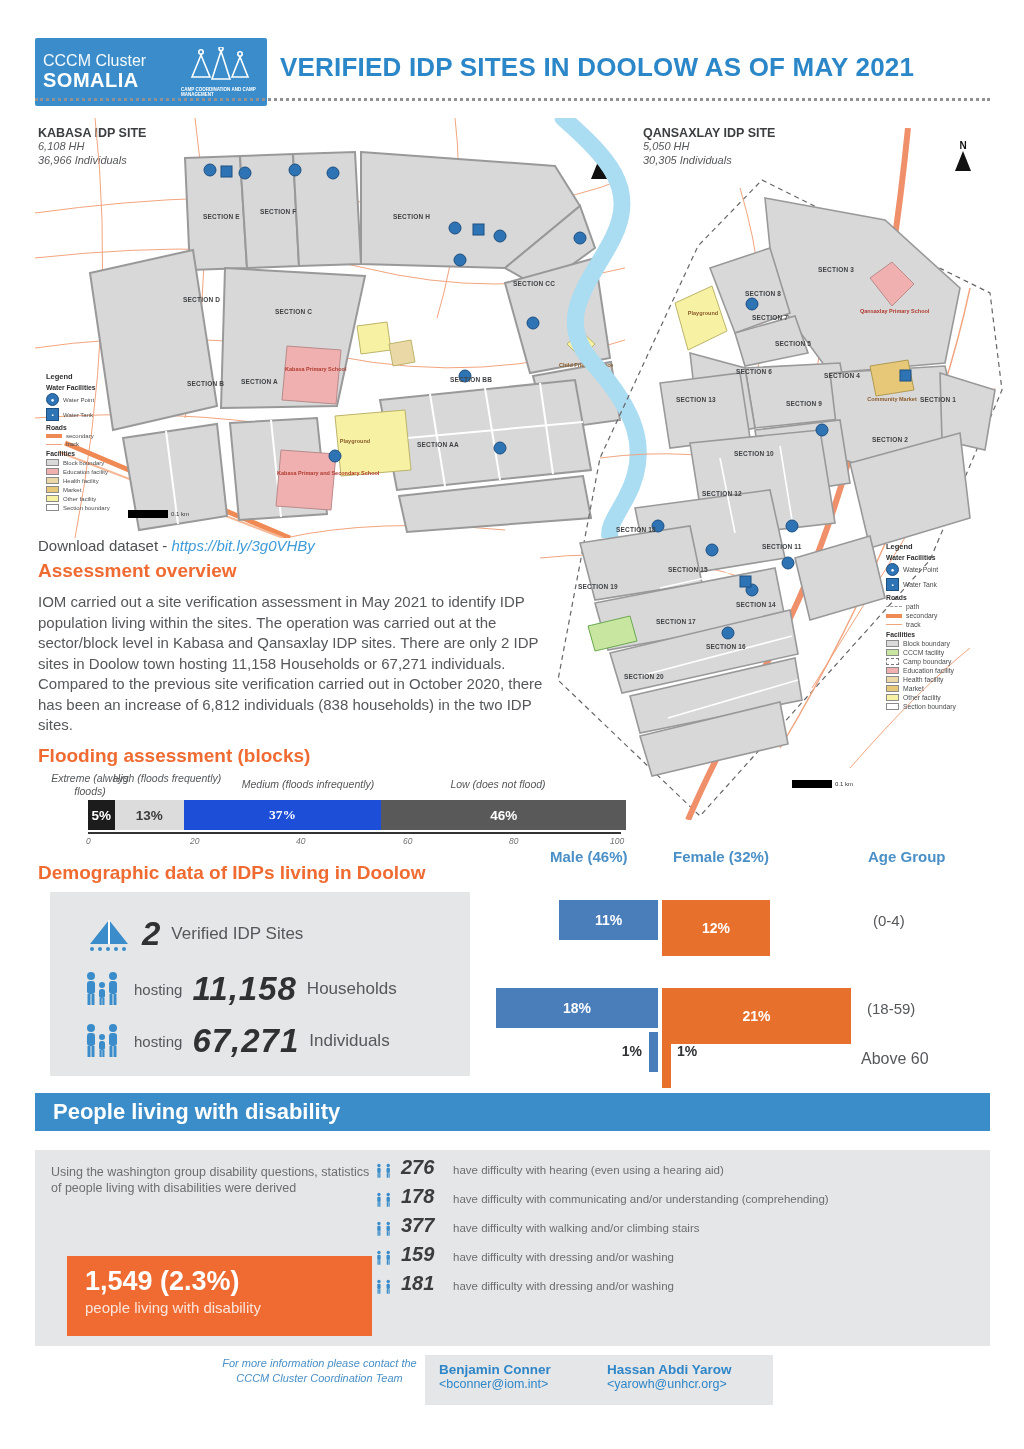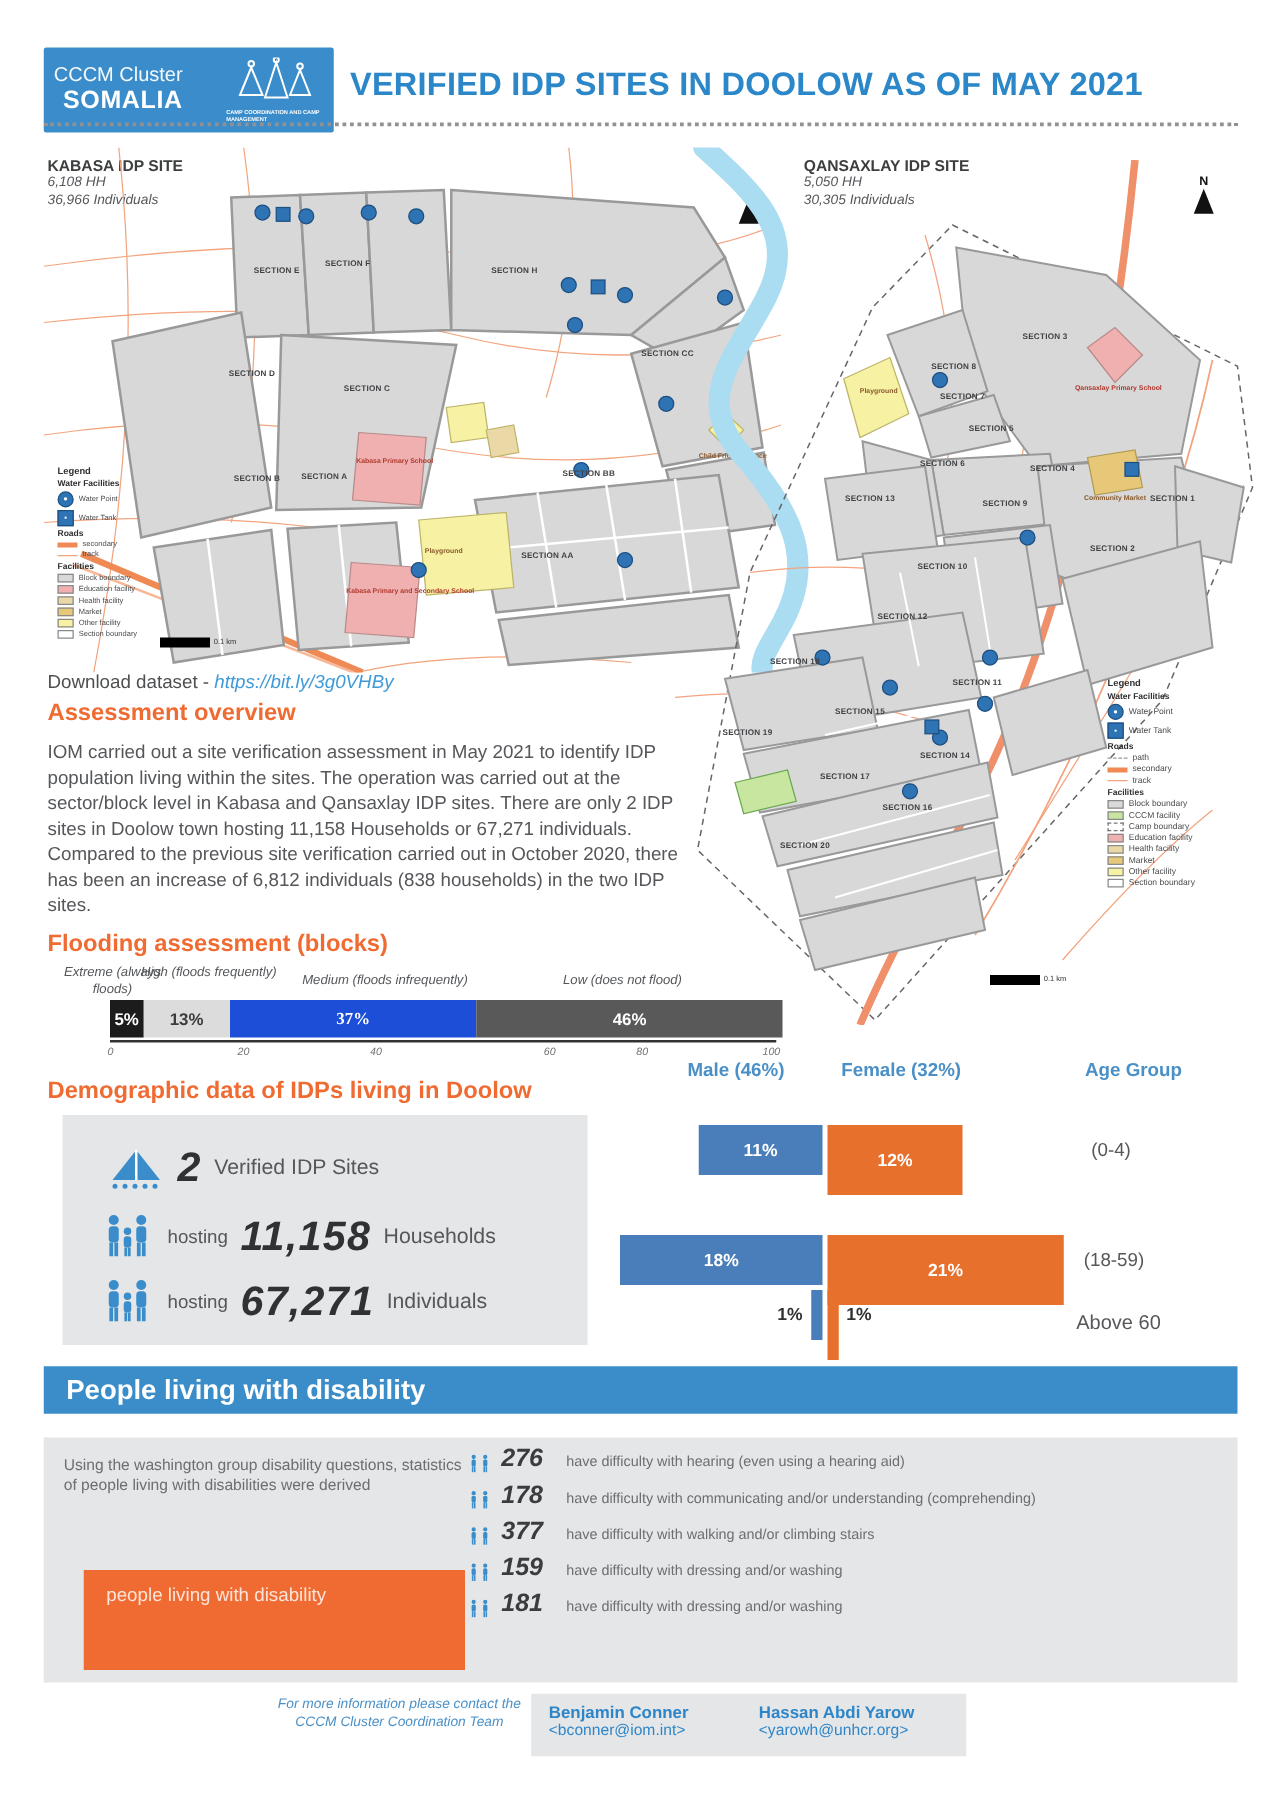--- a/index.html
+++ b/index.html
@@ -4,21 +4,21 @@
 <style>
   html,body{margin:0;padding:0;}
   body{
     width:1024px;height:1449px;position:relative;background:#ffffff;
     font-family:"Liberation Sans", sans-serif;color:#58595b;overflow:hidden;
   }
   .abs{position:absolute;}
   
   .logo-box{left:35px;top:38px;width:232px;height:68px;background:#3a8dca;border-radius:2px;
     display:flex;align-items:center;justify-content:space-between;padding:0 8px;box-sizing:border-box;}
-  .logo-text{color:#fff;text-align:right;line-height:1.05;}
+  .logo-text{color:#fff;text-align:left;line-height:1.05;}
   .logo-line1{font-size:16px;font-weight:400;opacity:.95;}
   .logo-line2{font-size:20px;font-weight:700;letter-spacing:.5px;}
   .logo-icon{width:78px;text-align:center;color:#fff;}
   .logo-sub{font-size:4.5px;font-weight:700;color:#fff;line-height:1.2;text-align:left;}
   .page-title{left:280px;top:52px;width:700px;font-size:26px;font-weight:700;color:#2b87c8;letter-spacing:.2px;}
   .dotted-sep{left:35px;top:98px;width:955px;border-bottom:3px dotted #8f9194;}
   
   .map-info-title{font-size:12.5px;font-weight:700;color:#3c3e40;}
   .map-info-line{font-size:11px;font-style:italic;color:#55575a;line-height:1.25;}
   .north{width:22px;text-align:center;color:#111;}
@@ -458,21 +458,21 @@
 <div class="abs flood-bar">
   <div class="flood-seg fs0" style="width: 26.65px;">5%</div>
   <div class="flood-seg fs1" style="width: 69.29px;">13%</div>
   <div class="flood-seg fs2" style="width: 197.21px;">37%</div>
   <div class="flood-seg fs3" style="width: 245.18px;">46%</div>
 </div>
 <div class="abs flood-axis"></div>
 <div class="flood-tick" style="left:86px;">0</div>
 <div class="flood-tick" style="left:190px;">20</div>
 <div class="flood-tick" style="left:296px;">40</div>
-<div class="flood-tick" style="left:403px;margin-left:32px;">60</div>
+<div class="flood-tick" style="left:403px;">60</div>
 <div class="flood-tick" style="left:509px;">80</div>
 <div class="flood-tick" style="left:610px;">100</div>
 
 <div class="abs h-orange" style="left:38px;top:862px;">Demographic data of IDPs living in Doolow</div>
 <div class="abs demo-box">
   <div class="demo-row" style="left:36px;top:22px;">
     <svg class="abs-none" width="46" height="40" viewBox="0 0 46 40">
       <path d="M4 30 L23 6 L42 30 Z" fill="#3a8dca"></path>
       <path d="M23 6 L23 30" stroke="#ffffff" stroke-width="2"></path>
       <g fill="#3a8dca">
@@ -551,20 +551,21 @@
     <div class="pyr-out" style="right:333px;top:11px;">1%</div>
     <div class="pyr-out" style="left:182px;top:11px;">1%</div>
     <div class="pyr-age" style="left:366px;top:18px;font-size:16px;">Above 60</div>
   </div>
 </div>
 
 <div class="abs dis-head">People living with disability</div>
 <div class="abs dis-box">
   <div class="dis-intro">Using the washington group disability questions, statistics of people living with disabilities were derived</div>
   <div class="dis-orange">
+    <div class="v">1,549 (2.3%)</div>
     <div class="l">people living with disability</div>
   </div>
   <div class="dis-list">
     <div class="dis-item">
       <svg class="fam-ico" viewBox="0 0 42 38">
           <g fill="#3a8dca">
             <circle cx="9" cy="6" r="4"></circle>
             <rect x="5" y="11" width="8" height="13" rx="3"></rect>
             <rect x="5.5" y="24" width="3" height="11"></rect>
             <rect x="9.5" y="24" width="3" height="11"></rect>

